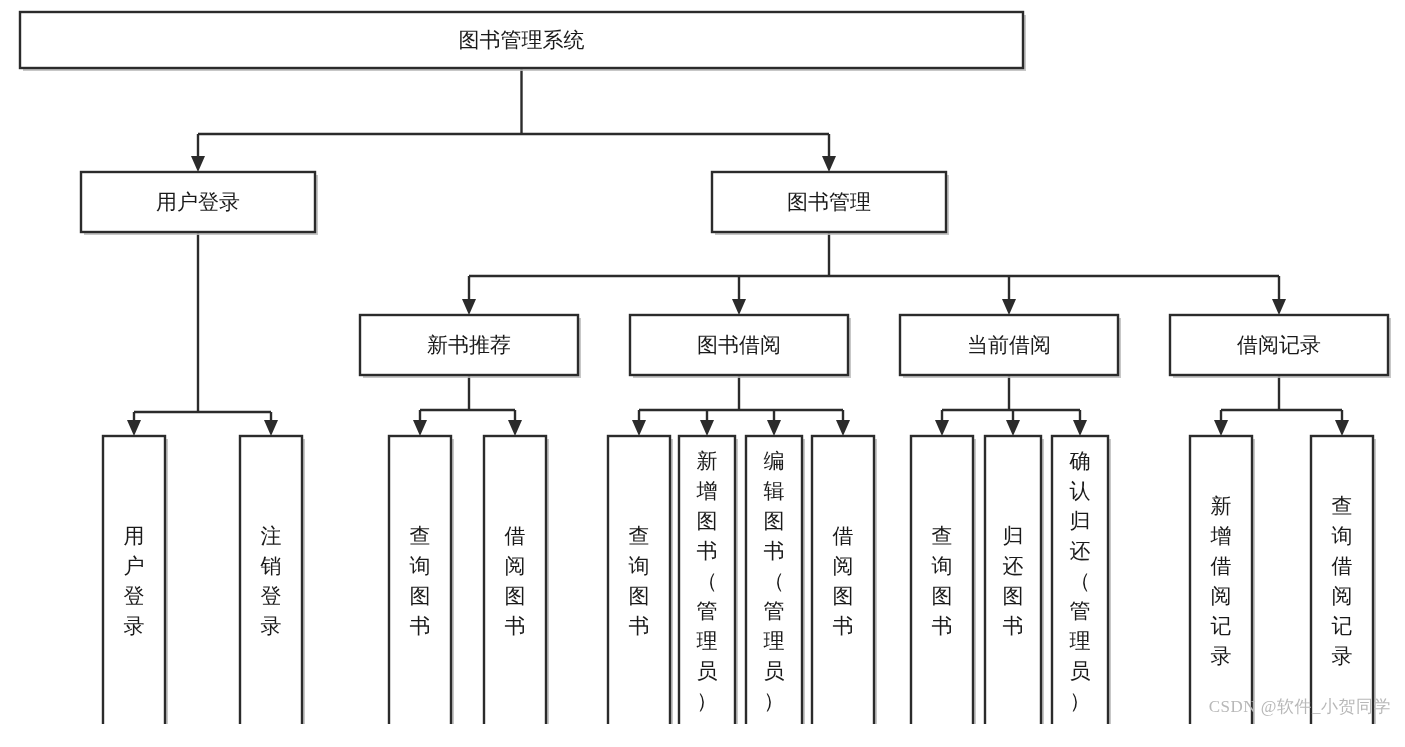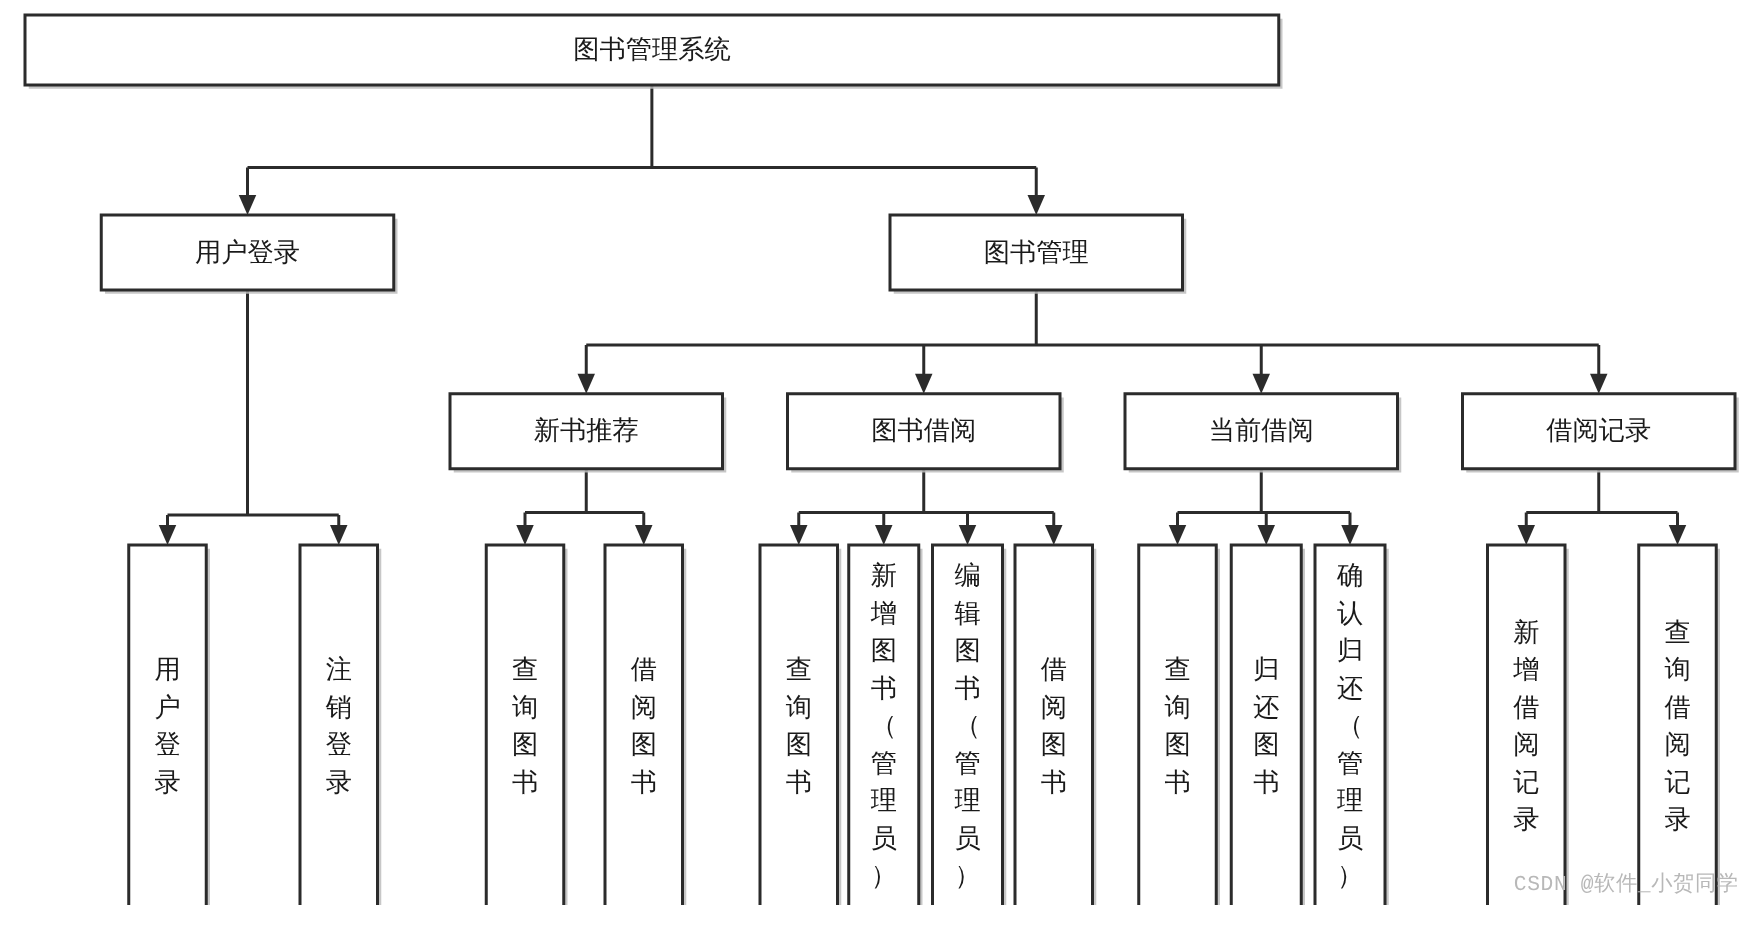--- a/index.html
+++ b/index.html
@@ -56,21 +56,21 @@
   .node-label-vertical {
     fill: #1a1a1a;
     font-family: "Liberation Sans", "DejaVu Sans", sans-serif;
     font-size: 21px;
     text-anchor: middle;
   }
   .watermark-text {
     position: absolute;
     right: 14px;
     bottom: 6px;
-    font-family: Liberation Mono, monospace;
+    font-family: Liberation Serif, serif;
     font-size: 17px;
     color: #b8b8b8;
     white-space: nowrap;
     user-select: none;
     letter-spacing: 0.5px;
   }
 </style>
 </head>
 <body>
 

